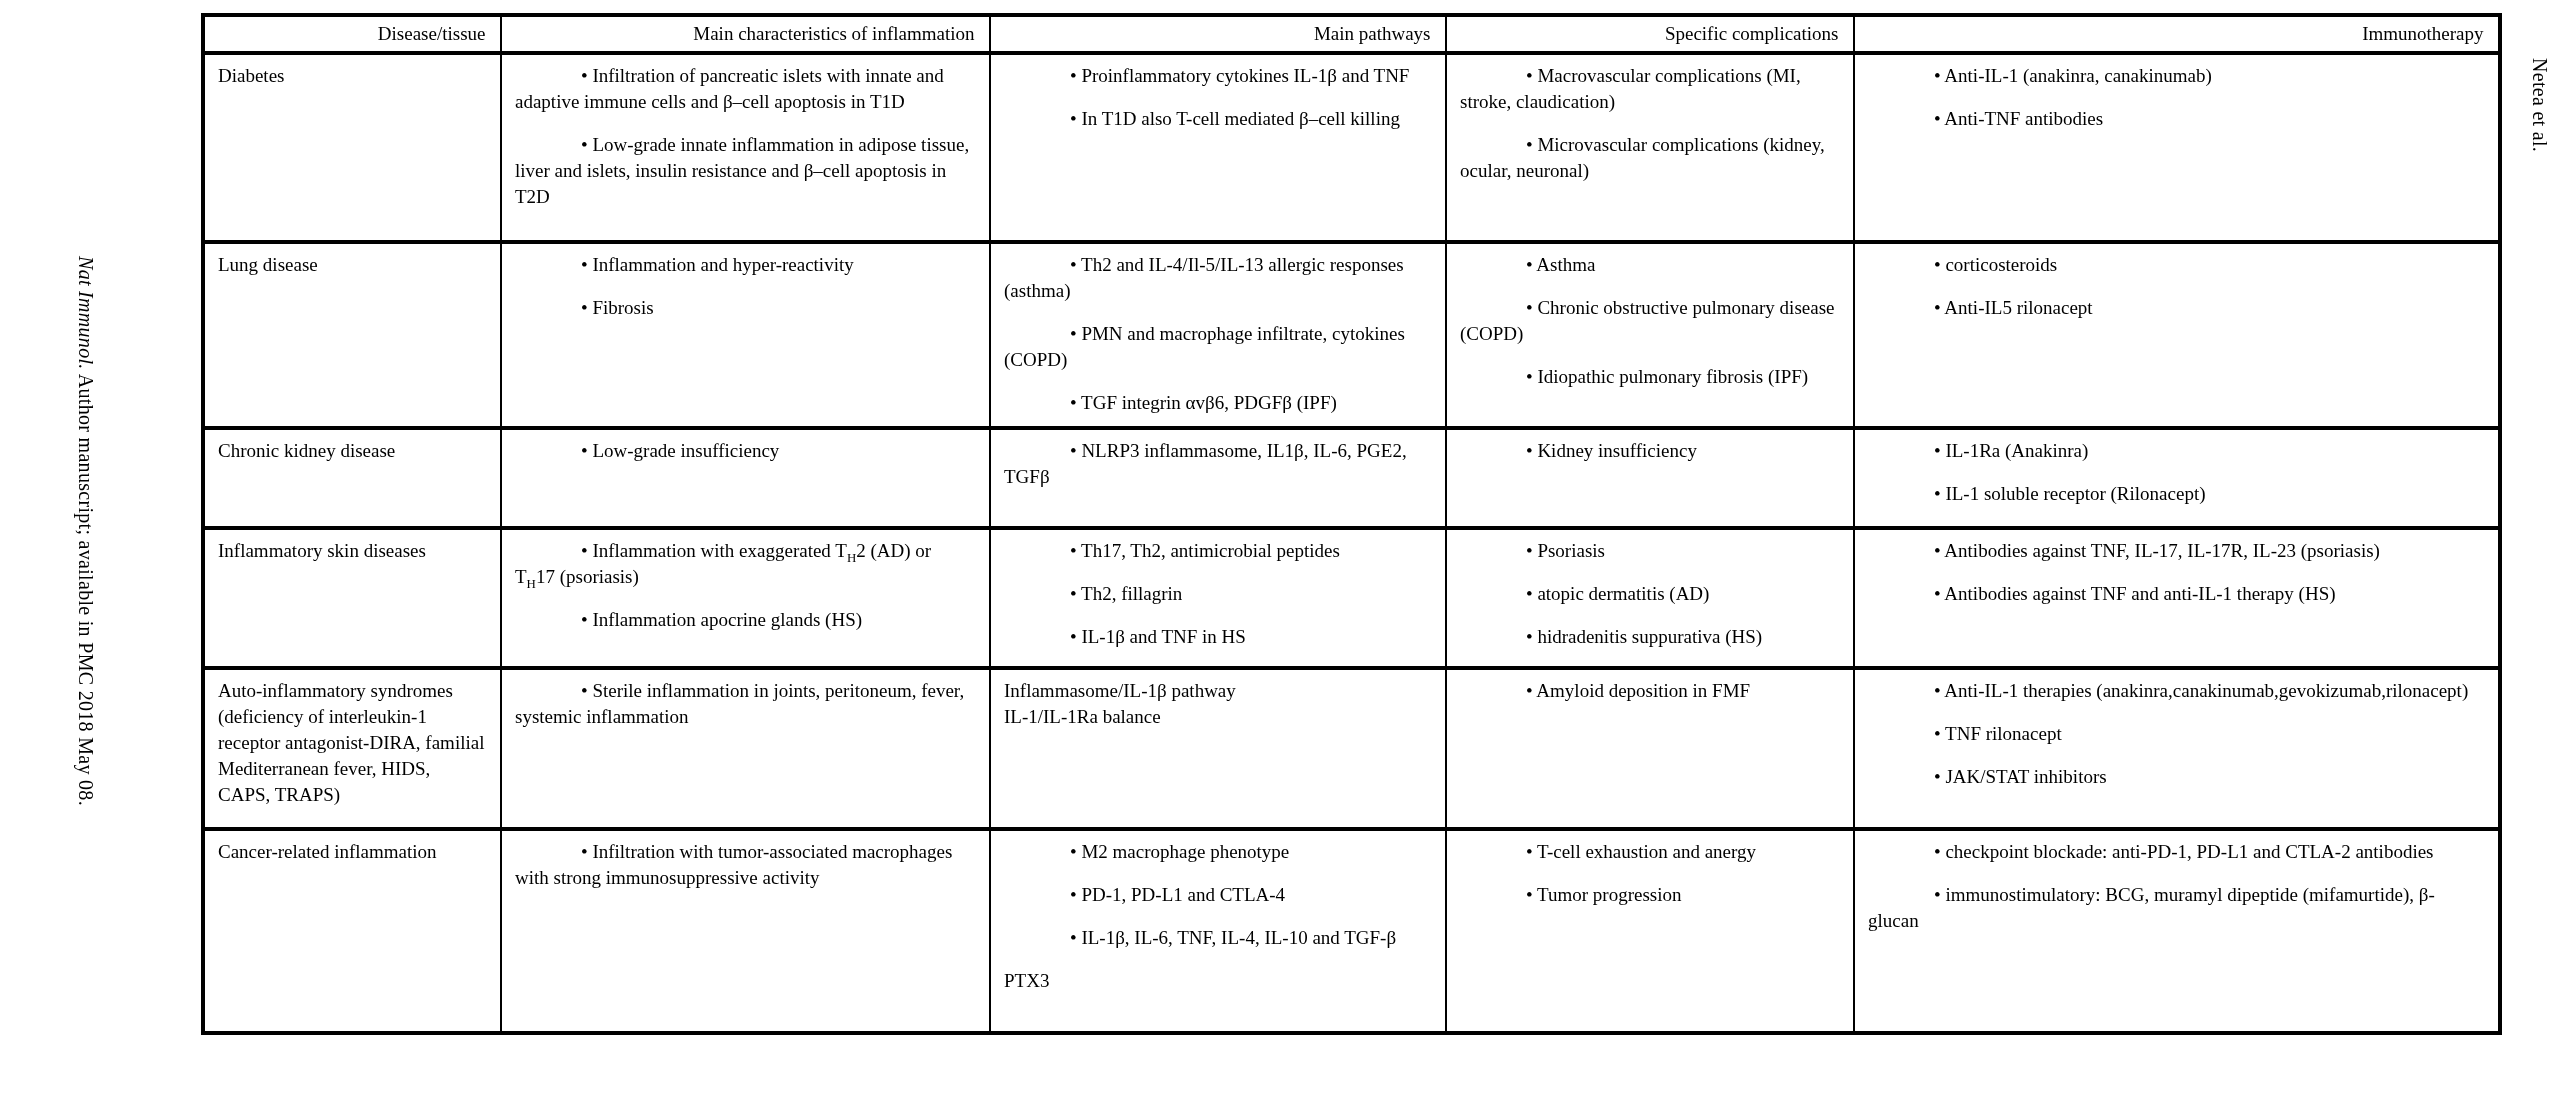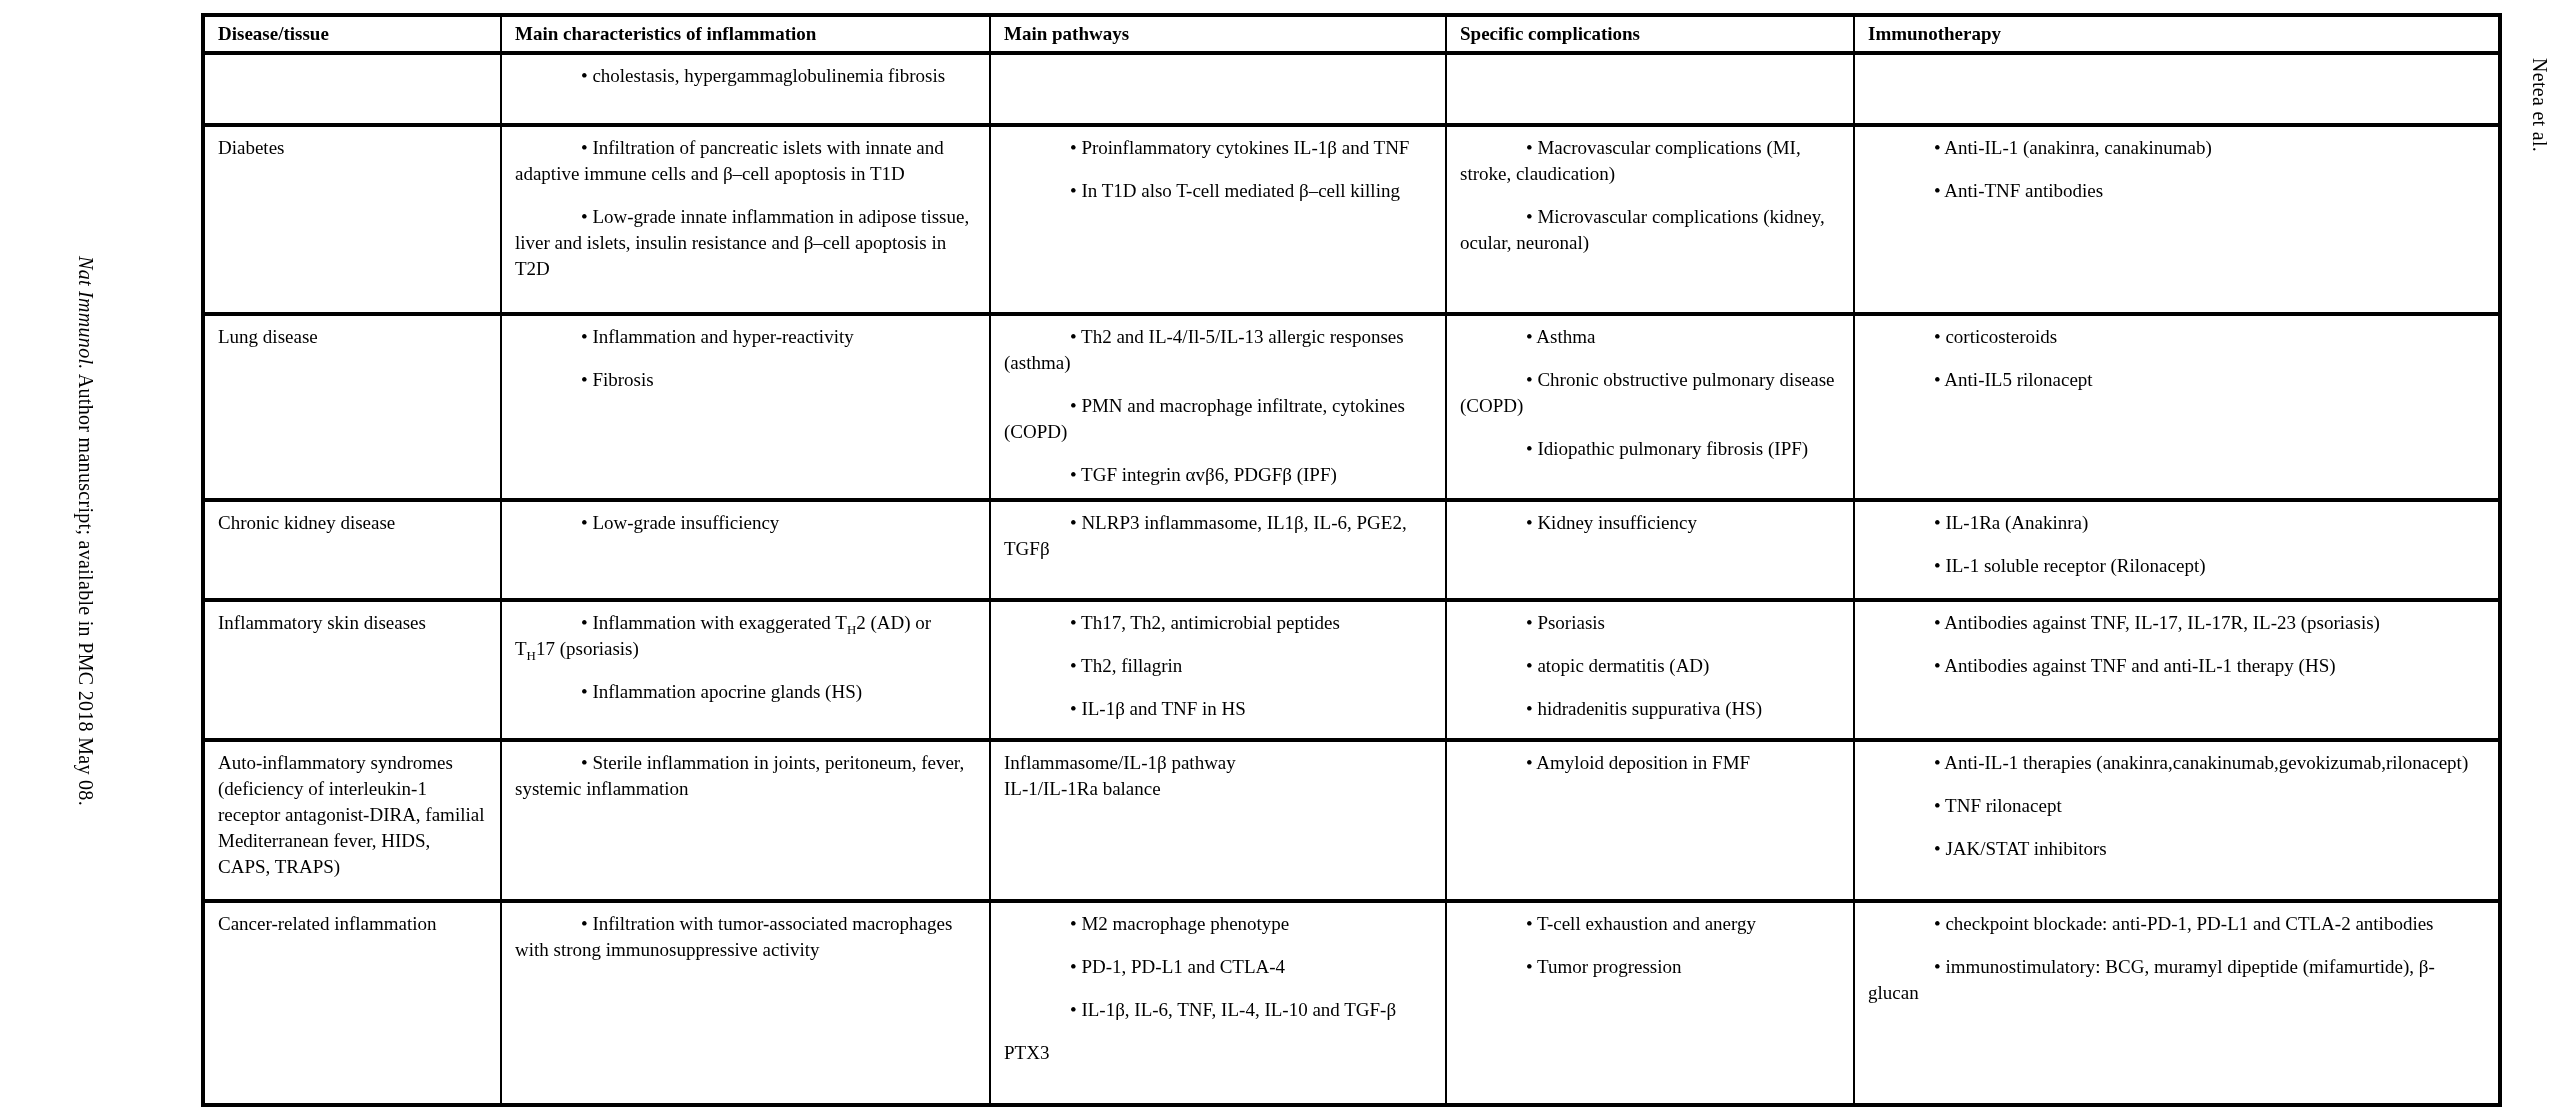--- a/index.html
+++ b/index.html
@@ -43,23 +43,24 @@
   #disease-table th, #disease-table td {
     border: 2px solid #000;
     vertical-align: top;
     text-align: left;
     padding: 8px 14.5px 8px 13px;
     overflow: hidden;
   }
   #disease-table th {
     border-bottom-width: 4.6px;
     vertical-align: middle;
-    font-weight: bold;
+    font-weight: normal;
     padding-top: 4px;
     padding-bottom: 4px;
+    text-align: right;
   }
   #disease-table td { border-top-width: 4px; }
   .para { margin: 0; }
   .para + .para { margin-top: 17px; }
   .bullet { text-indent: 66px; }
   .plain  { text-indent: 0; }
   .disease-cell { padding-left: 14.5px; }
   sub { font-size: 0.68em; line-height: 0; }
 </style>
 </head>
@@ -84,29 +85,20 @@
     <thead>
       <tr style="height:36px">
         <th>Disease/tissue</th>
         <th>Main characteristics of inflammation</th>
         <th>Main pathways</th>
         <th>Specific complications</th>
         <th>Immunotherapy</th>
       </tr>
     </thead>
     <tbody>
-      <tr style="height:72px">
-        <td class="disease-cell"></td>
-        <td>
-            <p class="para bullet">• cholestasis, hypergammaglobulinemia fibrosis</p>
-          </td>
-        <td></td>
-        <td></td>
-        <td></td>
-      </tr>
       <tr style="height:189px">
         <td class="disease-cell">Diabetes</td>
         <td>
             <p class="para bullet">• Infiltration of pancreatic islets with innate and adaptive immune cells and β–cell apoptosis in T1D</p>
             <p class="para bullet">• Low-grade innate inflammation in adipose tissue, liver and islets, insulin resistance and β–cell apoptosis in T2D</p>
           </td>
         <td>
             <p class="para bullet">• Proinflammatory cytokines IL-1β and TNF</p>
             <p class="para bullet">• In T1D also T-cell mediated β–cell killing</p>
           </td>

